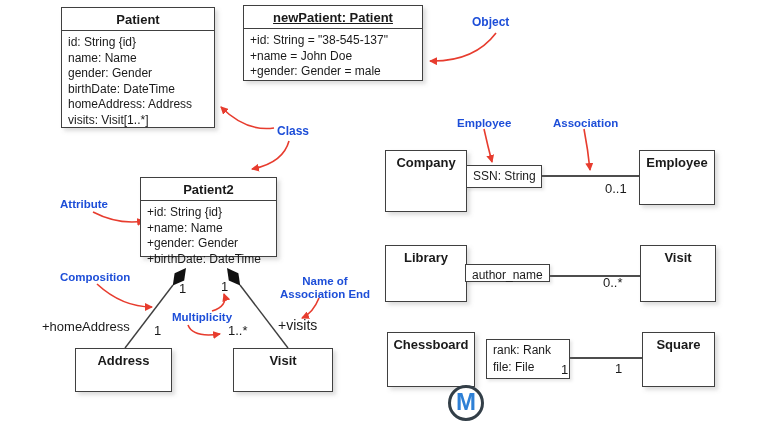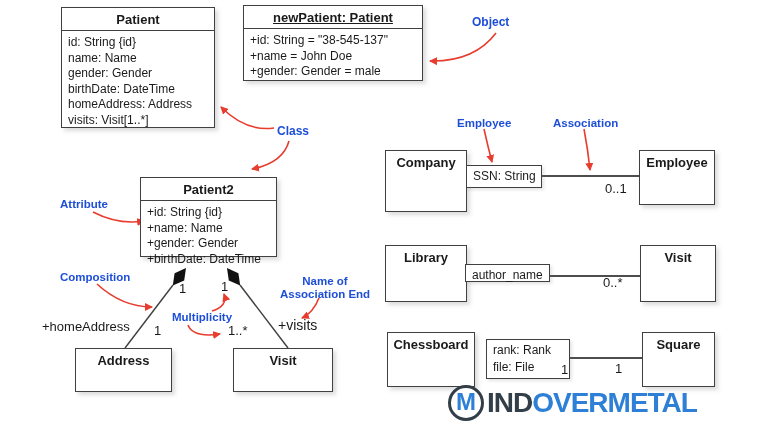--- a/index.html
+++ b/index.html
@@ -155,16 +155,15 @@
     <div>Name of</div>
     <div>Association End</div>
   </div>
   <div class="red" style="left:457px;top:117px">Employee</div>
   <div class="red" style="left:553px;top:117px">Association</div>
 
   <div id="logo">
     <div class="m-circle">
       <span class="m-letter">M</span>
     </div>
-    <div class="logo-text"><span class="dark">IND</span><span class="blue">OVERMETAL</span></div>
   </div>
 
 </div>
 
 </body></html>

